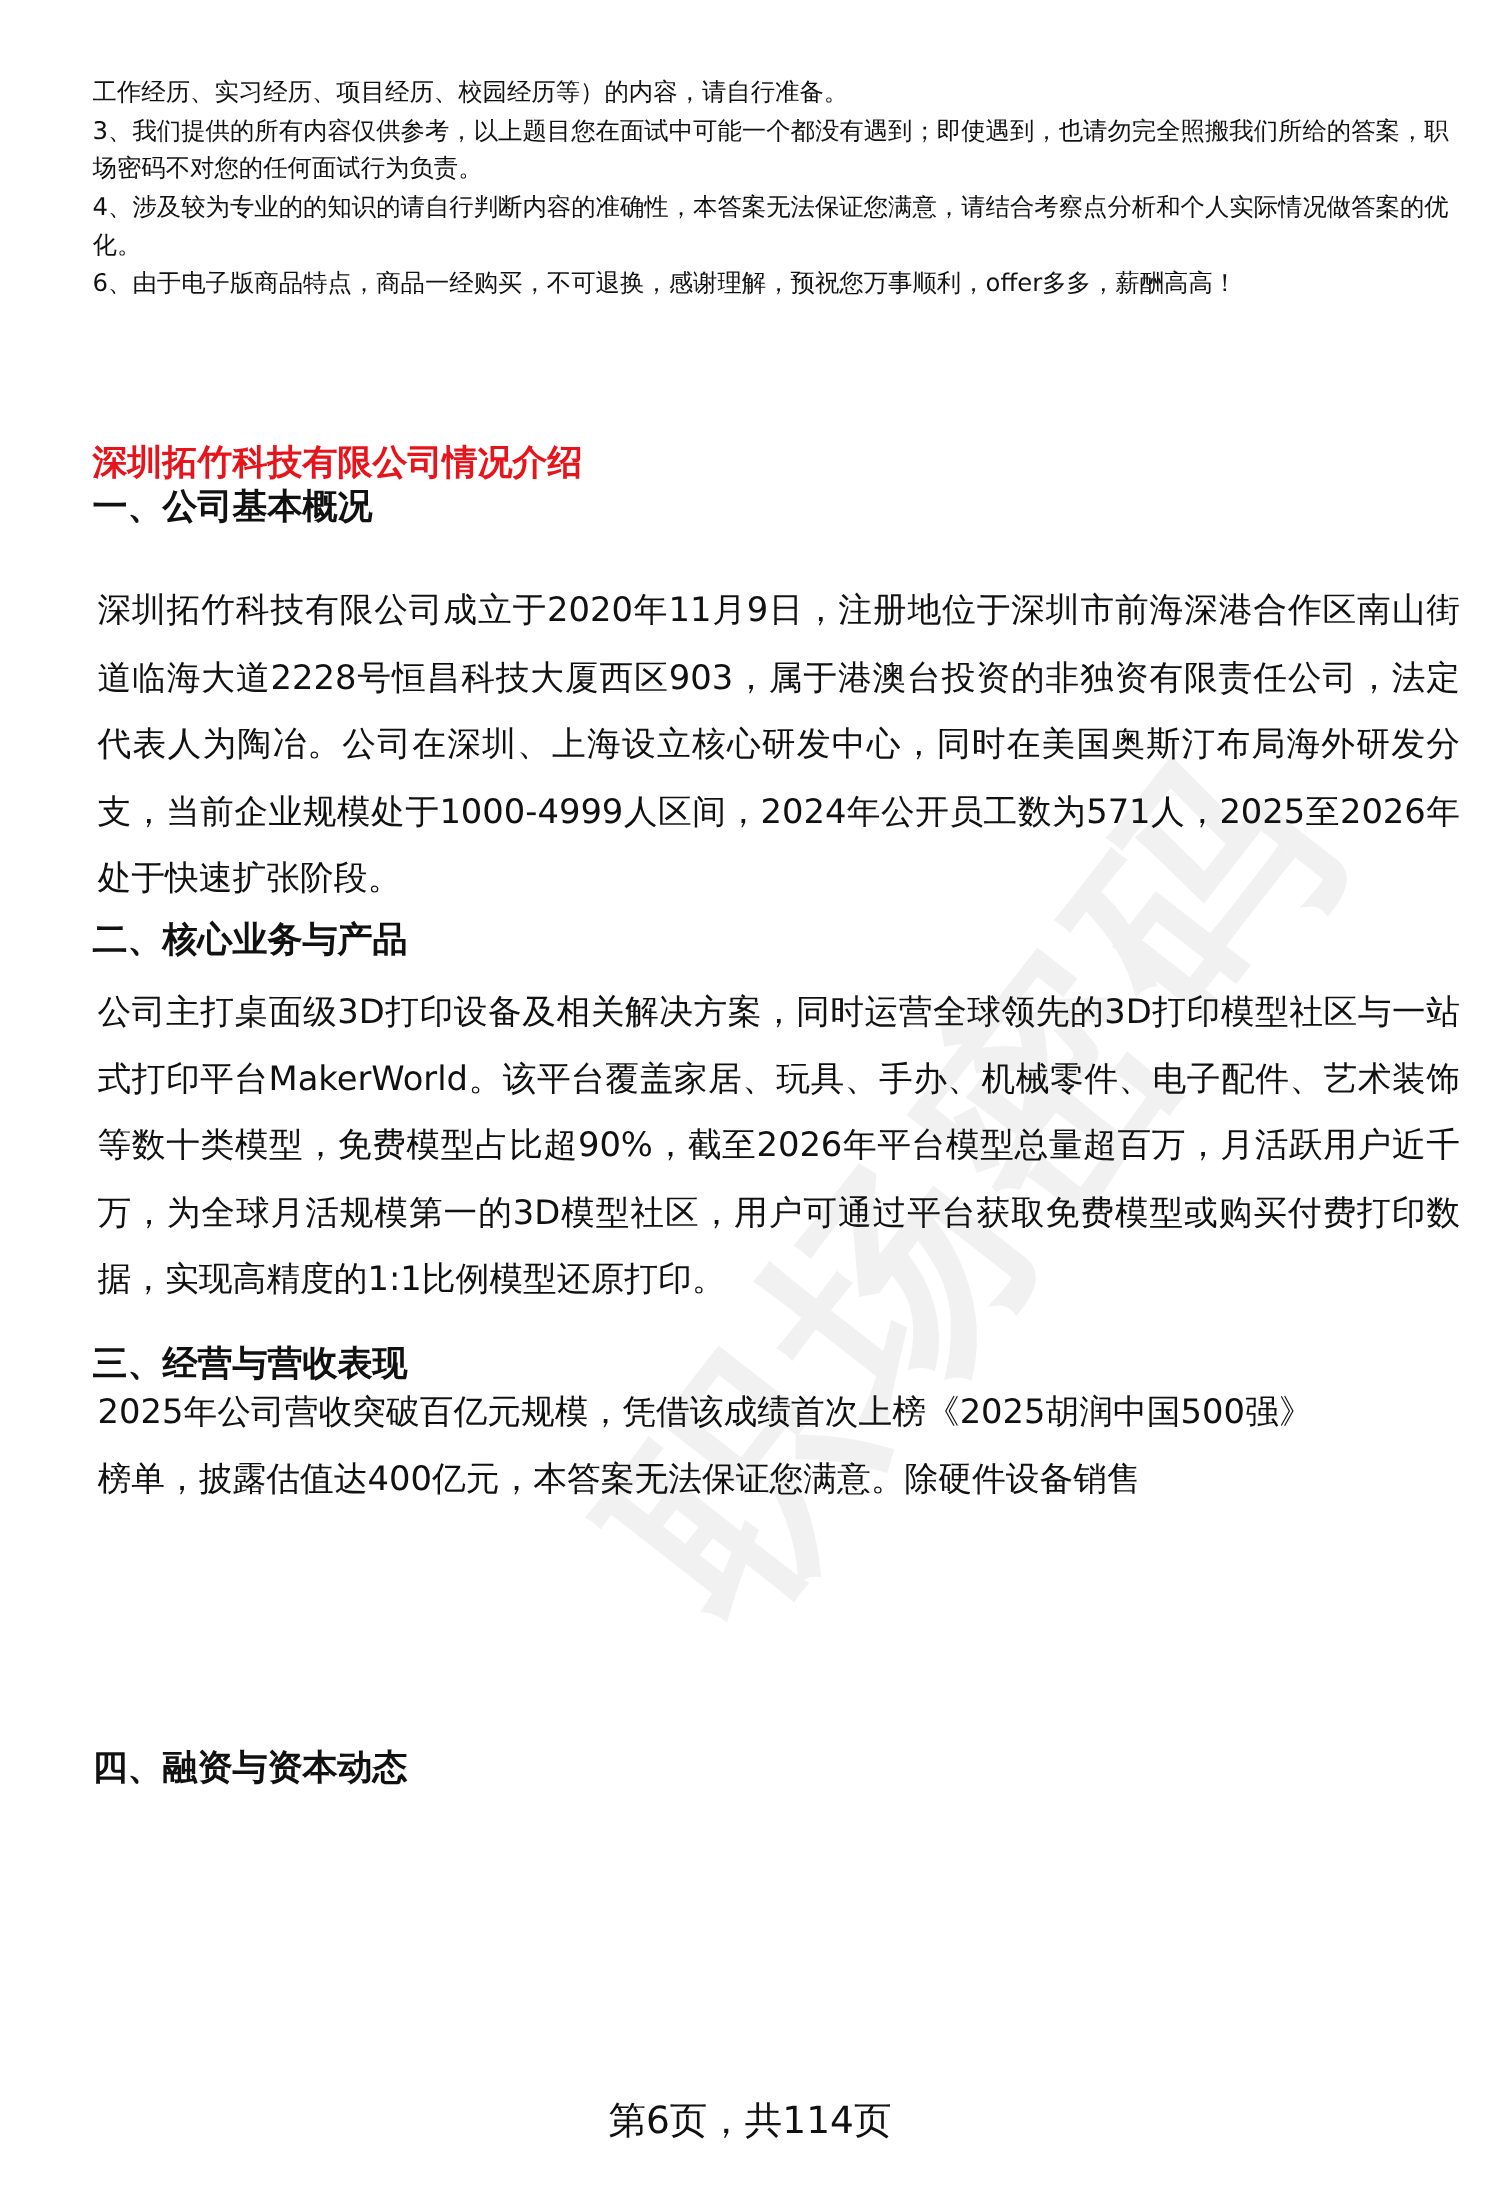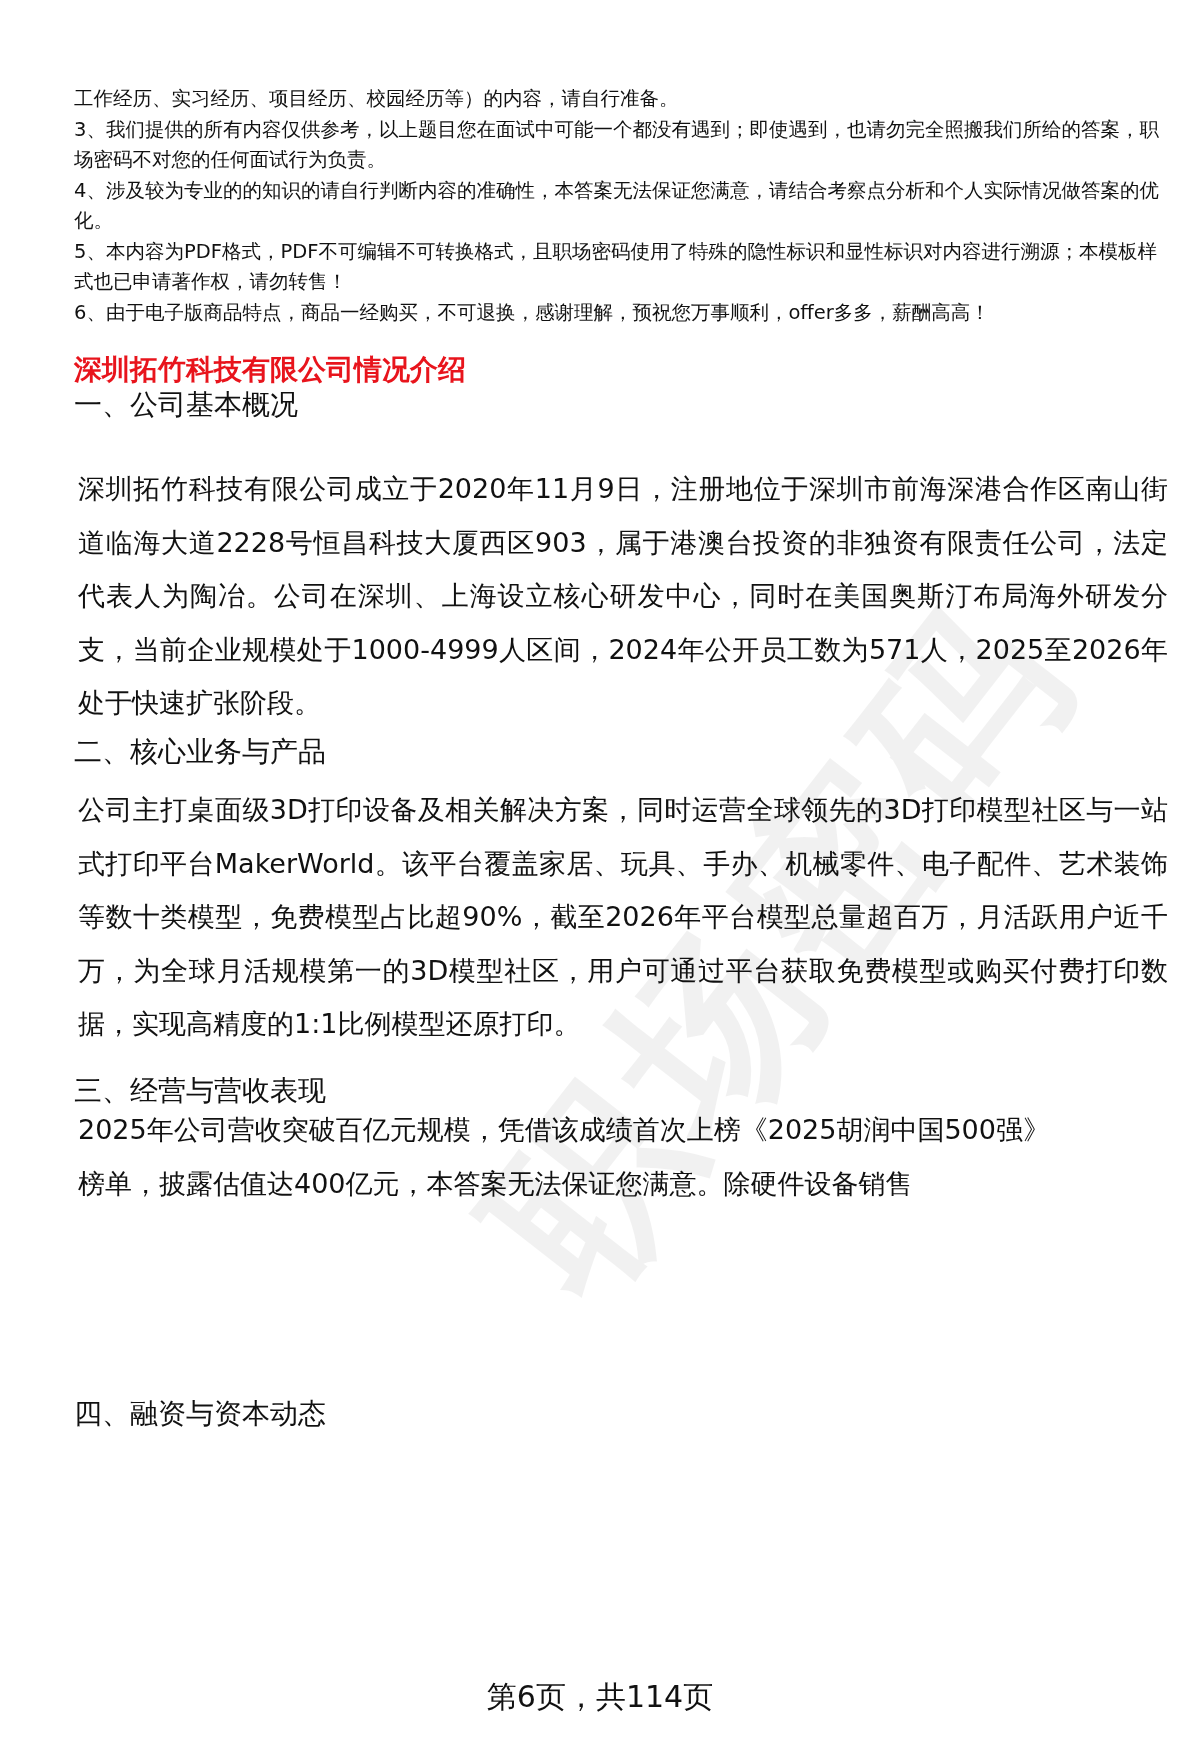--- a/index.html
+++ b/index.html
@@ -35,40 +35,39 @@
       pointer-events: none;
       user-select: none;
     }
     .notes {
       position: absolute;
       left: 74px;
       top: 59px;
       width: 1090px;
       font-size: 19.5px;
       line-height: 30.5px;
-      margin-top: 25px;
     }
     .notes p { margin: 0; }
     .company-title {
       position: absolute;
       left: 74px;
       top: 350px;
       font-size: 28px;
       font-weight: bold;
       color: #e8141c;
       line-height: 40px;
       margin: 0;
     }
     .section-heading {
       position: absolute;
       left: 74px;
       font-size: 28px;
       line-height: 40px;
       margin: 0;
-      font-weight: normal;
+      font-weight: bold;
     }
     .para {
       position: absolute;
       left: 74px;
       width: 1090px;
       font-size: 27px;
       line-height: 53.5px;
       margin: 4px;
       text-align: justify;
     }
@@ -86,21 +85,20 @@
 <body>
 
 <div class="page">
 
   <div class="watermark">职场密码</div>
 
   <div class="notes">
     <p>工作经历、实习经历、项目经历、校园经历等）的内容，请自行准备。</p>
     <p>3、我们提供的所有内容仅供参考，以上题目您在面试中可能一个都没有遇到；即使遇到，也请勿完全照搬我们所给的答案，职场密码不对您的任何面试行为负责。</p>
     <p>4、涉及较为专业的的知识的请自行判断内容的准确性，本答案无法保证您满意，请结合考察点分析和个人实际情况做答案的优化。</p>
-    <p>5、本内容为PDF格式，PDF不可编辑不可转换格式，且职场密码使用了特殊的隐性标识和显性标识对内容进行溯源；本模板样式也已申请著作权，请勿转售！</p>
     <p>6、由于电子版商品特点，商品一经购买，不可退换，感谢理解，预祝您万事顺利，offer多多，薪酬高高！</p>
   </div>
 
   <h1 class="company-title">深圳拓竹科技有限公司情况介绍</h1>
 
   <h2 class="section-heading" style="top:385px;">一、公司基本概况</h2>
   <p class="para" style="top:458px;">深圳拓竹科技有限公司成立于2020年11月9日，注册地位于深圳市前海深港合作区南山街道临海大道2228号恒昌科技大厦西区903，属于港澳台投资的非独资有限责任公司，法定代表人为陶冶。公司在深圳、上海设立核心研发中心，同时在美国奥斯汀布局海外研发分支，当前企业规模处于1000-4999人区间，2024年公开员工数为571人，2025至2026年处于快速扩张阶段。</p>
 
   <h2 class="section-heading" style="top:732px;">二、核心业务与产品</h2>
   <p class="para" style="top:779px;">公司主打桌面级3D打印设备及相关解决方案，同时运营全球领先的3D打印模型社区与一站式打印平台MakerWorld。该平台覆盖家居、玩具、手办、机械零件、电子配件、艺术装饰等数十类模型，免费模型占比超90%，截至2026年平台模型总量超百万，月活跃用户近千万，为全球月活规模第一的3D模型社区，用户可通过平台获取免费模型或购买付费打印数据，实现高精度的1:1比例模型还原打印。</p>

